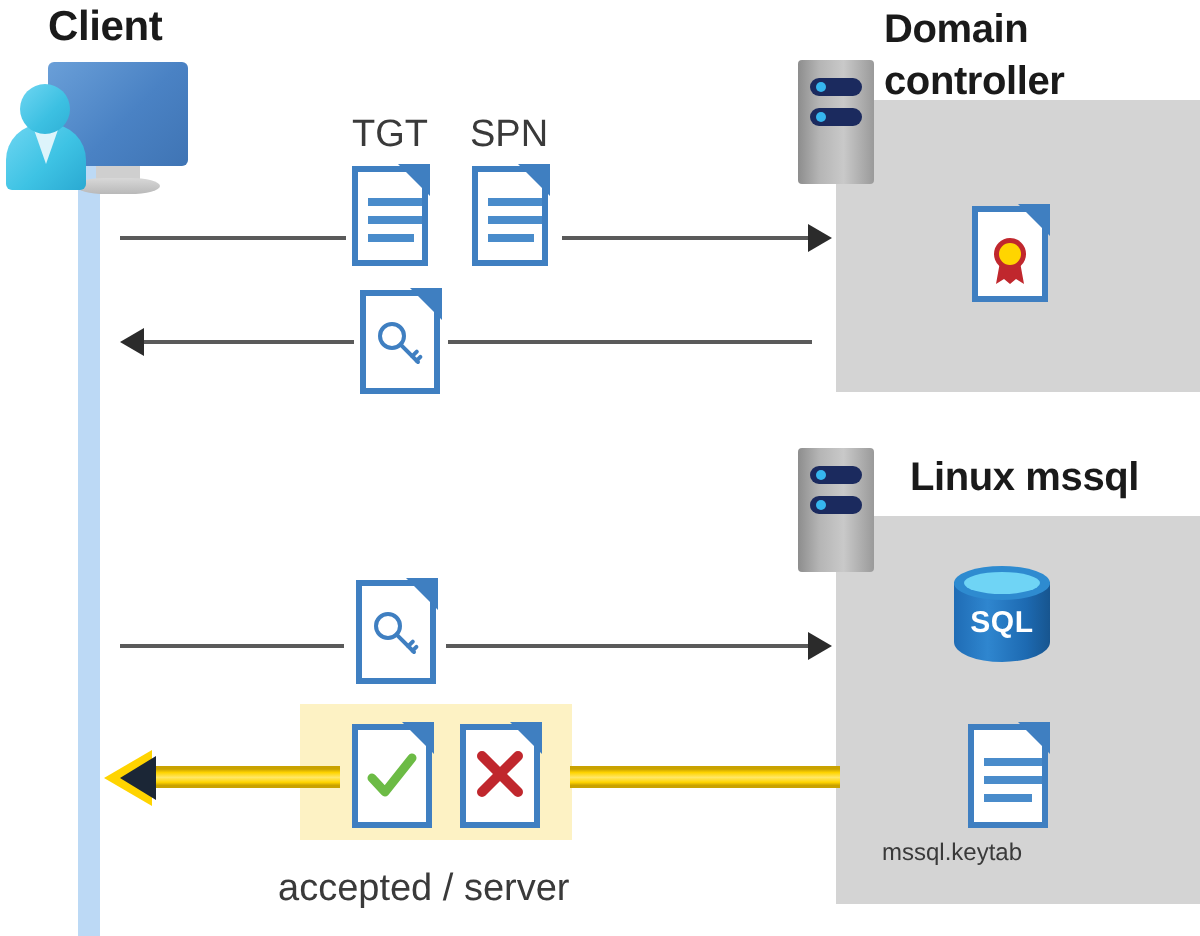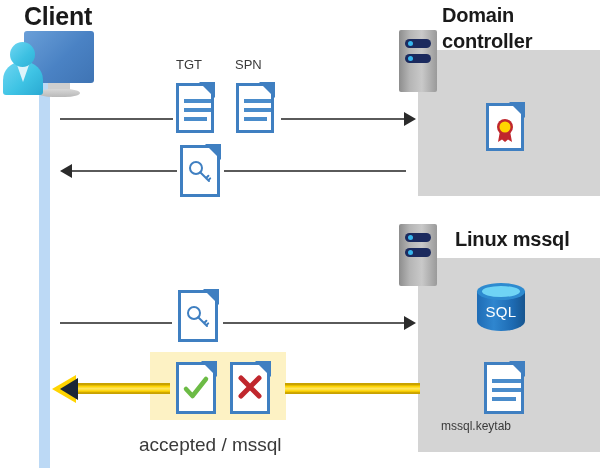--- a/index.html
+++ b/index.html
@@ -2,25 +2,25 @@
 <html><head>
 <meta charset="utf-8">
 <style>
   html,body{margin:0;padding:0;background:#ffffff;}
   body{width:600px;height:468px;position:relative;overflow:hidden;
        font-family:"Liberation Sans","DejaVu Sans",sans-serif;color:#333333;}
   .abs{position:absolute;}
 
   
   .title-bold{font-weight:bold;color:#1a1a1a;letter-spacing:-0.2px;}
-  #client-title{left:24px;top:2px;font-size:25px;}
+  #client-title{left:24px;top:2px;font-size:21px;}
   #dc-title{left:442px;top:2px;font-size:20px;line-height:26px;width:145px;}
   #linux-title{left:455px;top:226px;font-size:20px;line-height:26px;width:145px;}
 
-  .plain-label{font-size:13px;color:#3a3a3a;font-weight:normal;}
+  .plain-label{font-size:19px;color:#3a3a3a;font-weight:normal;}
   #tgt-label{left:176px;top:57px;}
   #spn-label{left:235px;top:57px;}
   #keytab-label{left:441px;top:419px;font-size:12px;color:#3a3a3a;}
   #accepted-label{left:139px;top:434px;font-size:19px;color:#3a3a3a;}
 
   
   .grey-panel{background:#d4d4d4;}
   #dc-panel{left:418px;top:50px;width:182px;height:146px;}
   #linux-panel{left:418px;top:258px;width:182px;height:194px;}
 
@@ -80,21 +80,21 @@
   
   #sql-icon{left:477px;top:283px;width:48px;height:56px;}
   #sql-body{position:absolute;left:0;top:8px;width:48px;height:40px;
       background:linear-gradient(to right,#1f6cb5 0%,#2f86cf 35%,#1d6ab2 75%,#17558f 100%);
       border-radius:0 0 24px 24px/0 0 10px 10px;}
   #sql-top{position:absolute;left:0;top:0;width:48px;height:17px;border-radius:50%;
       background:#2e8bd0;}
   #sql-top-in{position:absolute;left:5px;top:3px;width:38px;height:11px;border-radius:50%;
       background:#6fd4f5;}
   #sql-text{position:absolute;left:0;top:20px;width:48px;text-align:center;
-      color:#ffffff;font-size:15px;font-weight:normal;letter-spacing:0.3px;}
+      color:#ffffff;font-size:15px;font-weight:bold;letter-spacing:0.3px;}
 
   
   .thin-line{position:absolute;height:2px;background:#5a5a5a;}
   .arrow-right{position:absolute;width:0;height:0;
       border-top:7px solid transparent;border-bottom:7px solid transparent;
       border-left:12px solid #2b2b2b;}
   .arrow-left{position:absolute;width:0;height:0;
       border-top:7px solid transparent;border-bottom:7px solid transparent;
       border-right:12px solid #2b2b2b;}
 
@@ -212,21 +212,21 @@
 </div>
 
 <div class="doc" id="doc-x">
   <div class="page"></div>
   <div class="fold"></div>
   <svg class="xglyph" viewBox="0 0 26 26">
     <path d="M4 4 L22 22 M22 4 L4 22" stroke="#c0272d" stroke-width="5" fill="none" stroke-linecap="round"></path>
   </svg>
 </div>
 
-<div class="abs" id="accepted-label">accepted / mssql</div>
+<div class="abs" id="accepted-label">accepted / server</div>
 
 <div class="doc" id="doc-cert">
   <div class="page"></div>
   <div class="fold"></div>
   <svg class="certglyph" viewBox="0 0 22 30">
     <path d="M6 16 L4 27 L8 24.5 L11 27 L11 16 Z" fill="#c0272d"></path>
     <path d="M16 16 L18 27 L14 24.5 L11 27 L11 16 Z" fill="#c0272d"></path>
     <circle cx="11" cy="12" r="8" fill="#c0272d"></circle>
     <circle cx="11" cy="12" r="5.5" fill="#ffd500"></circle>
   </svg>

